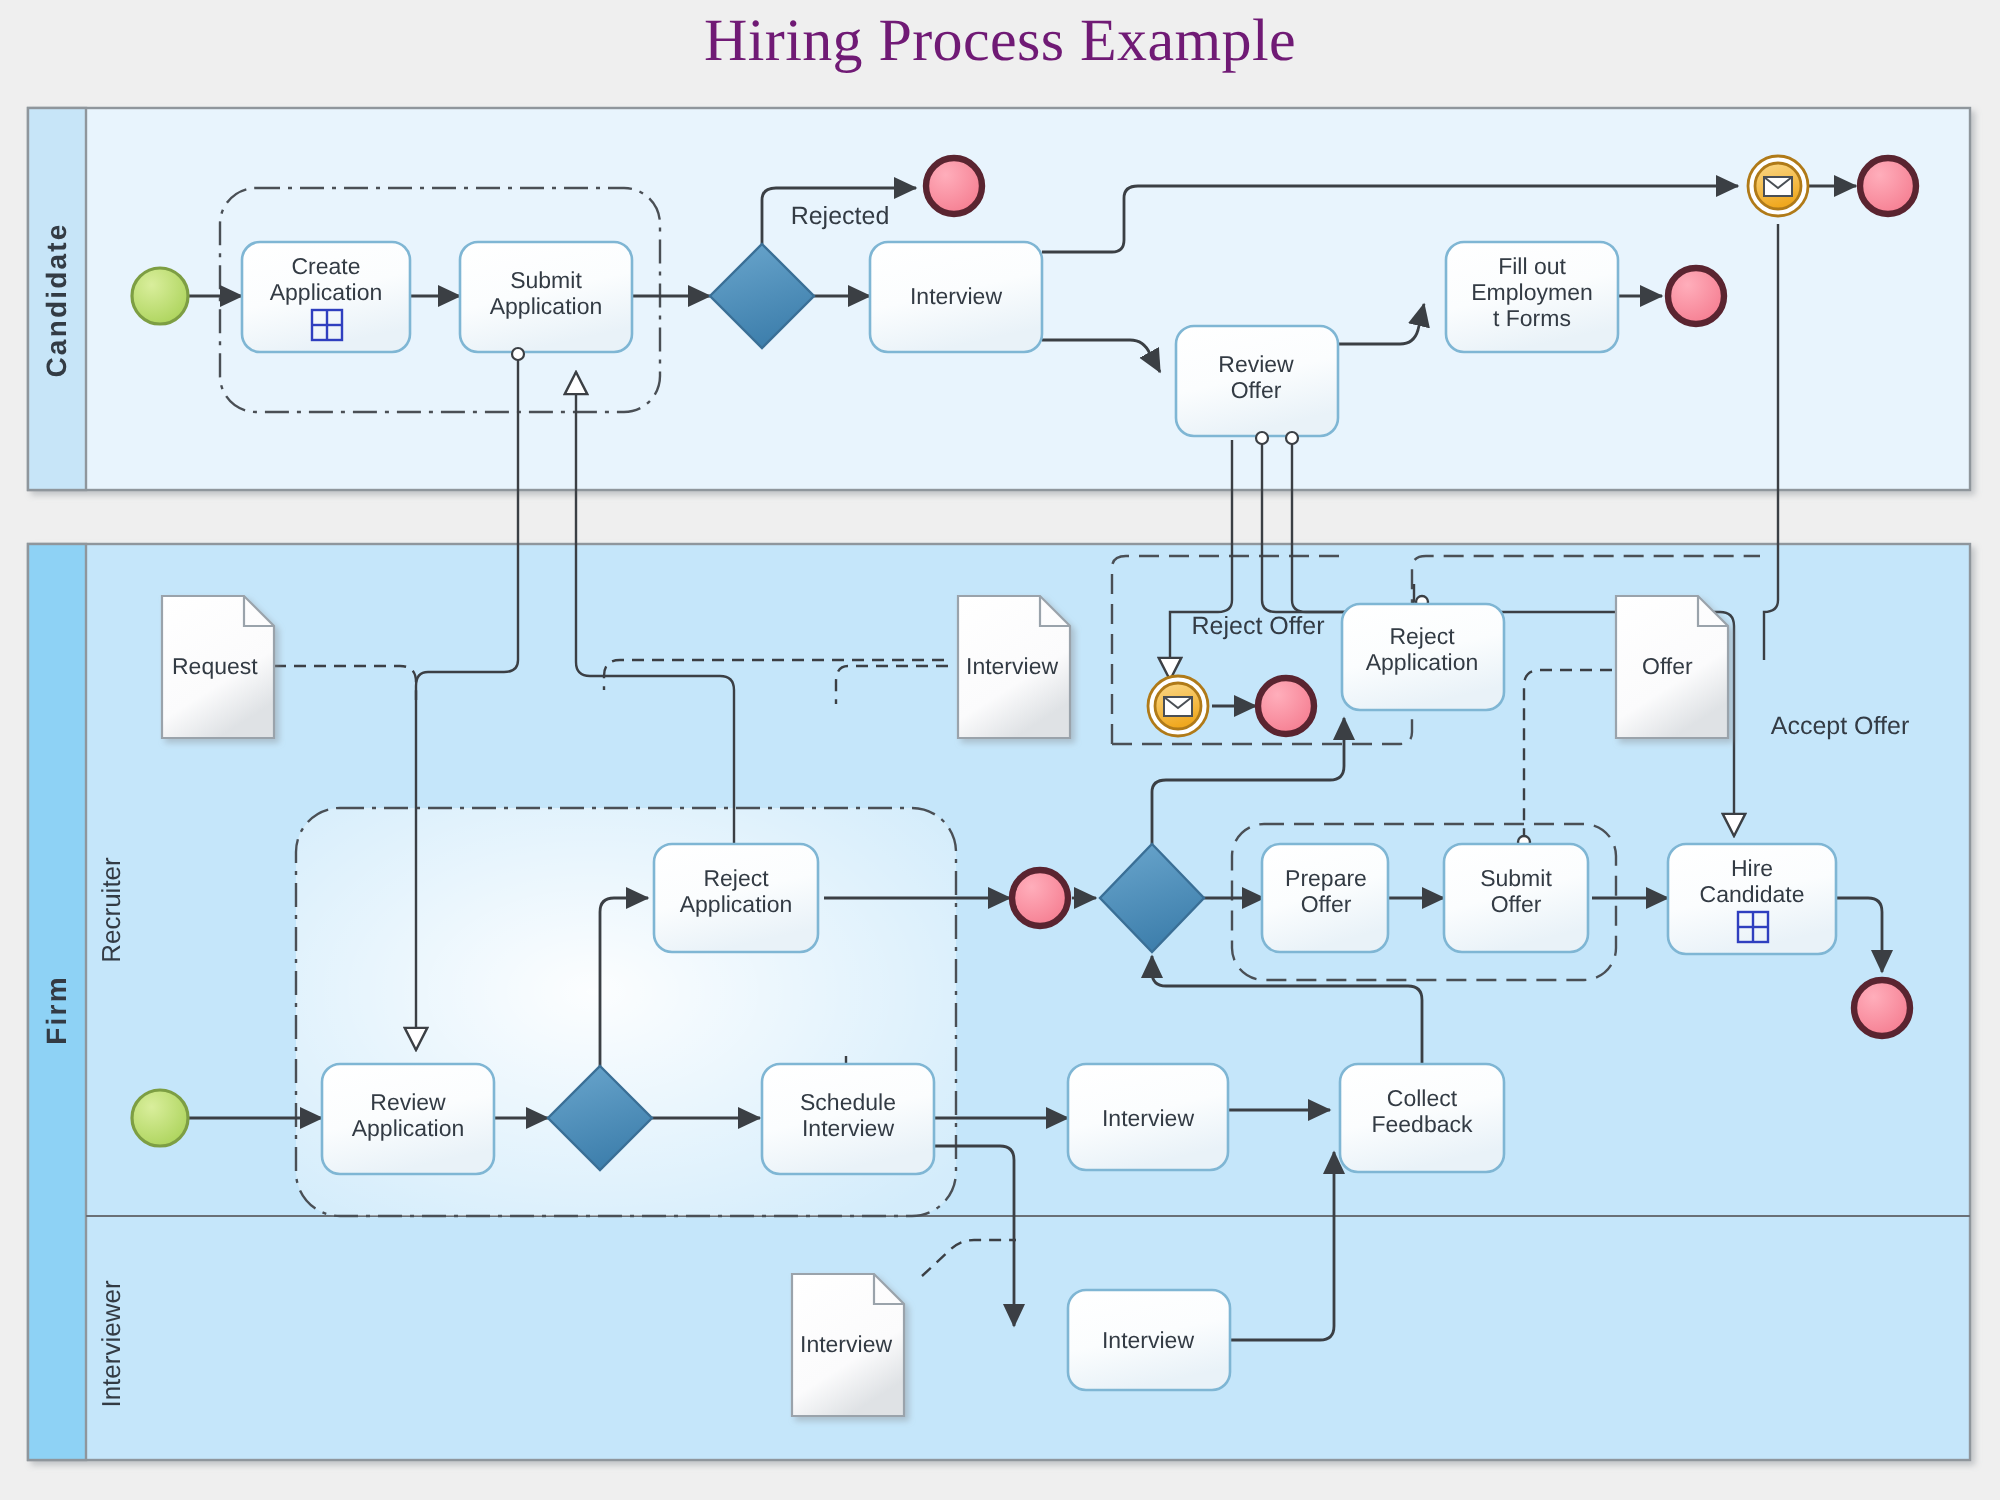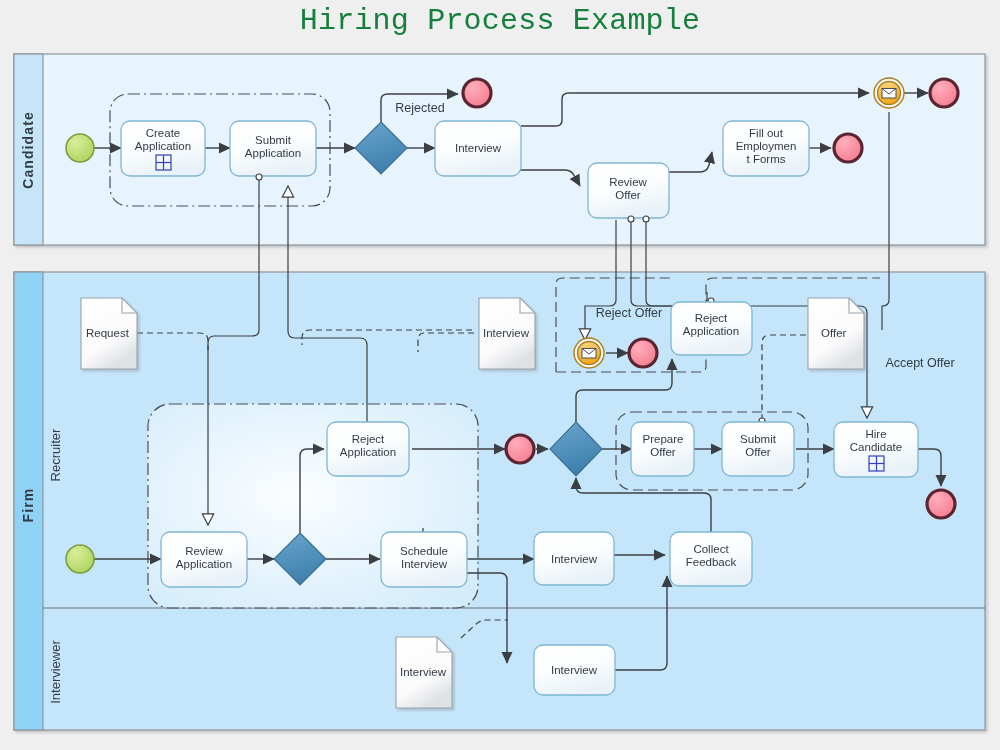--- a/index.html
+++ b/index.html
@@ -7,21 +7,21 @@
   body{
     width:1000px;height:750px;
     background:#efefef;
     font-family:"Liberation Sans", sans-serif;
     overflow:hidden;
     position:relative;
   }
   #stage{position:absolute;left:0;top:0;width:1000px;height:750px;}
   #title{
     position:absolute;left:0;top:4px;width:1000px;text-align:center;
-    font-size:30px;color:#15803d;font-family:Liberation Mono, monospace;
+    font-size:30px;color:#701a75;font-family:Liberation Serif, serif;
     letter-spacing:.2px;
   }
   svg{position:absolute;left:0;top:0;}
   .lbl{font-family:"Liberation Sans",sans-serif;fill:#333b44;}
 </style>
 </head>
 <body>
 
 <div id="stage">
 

